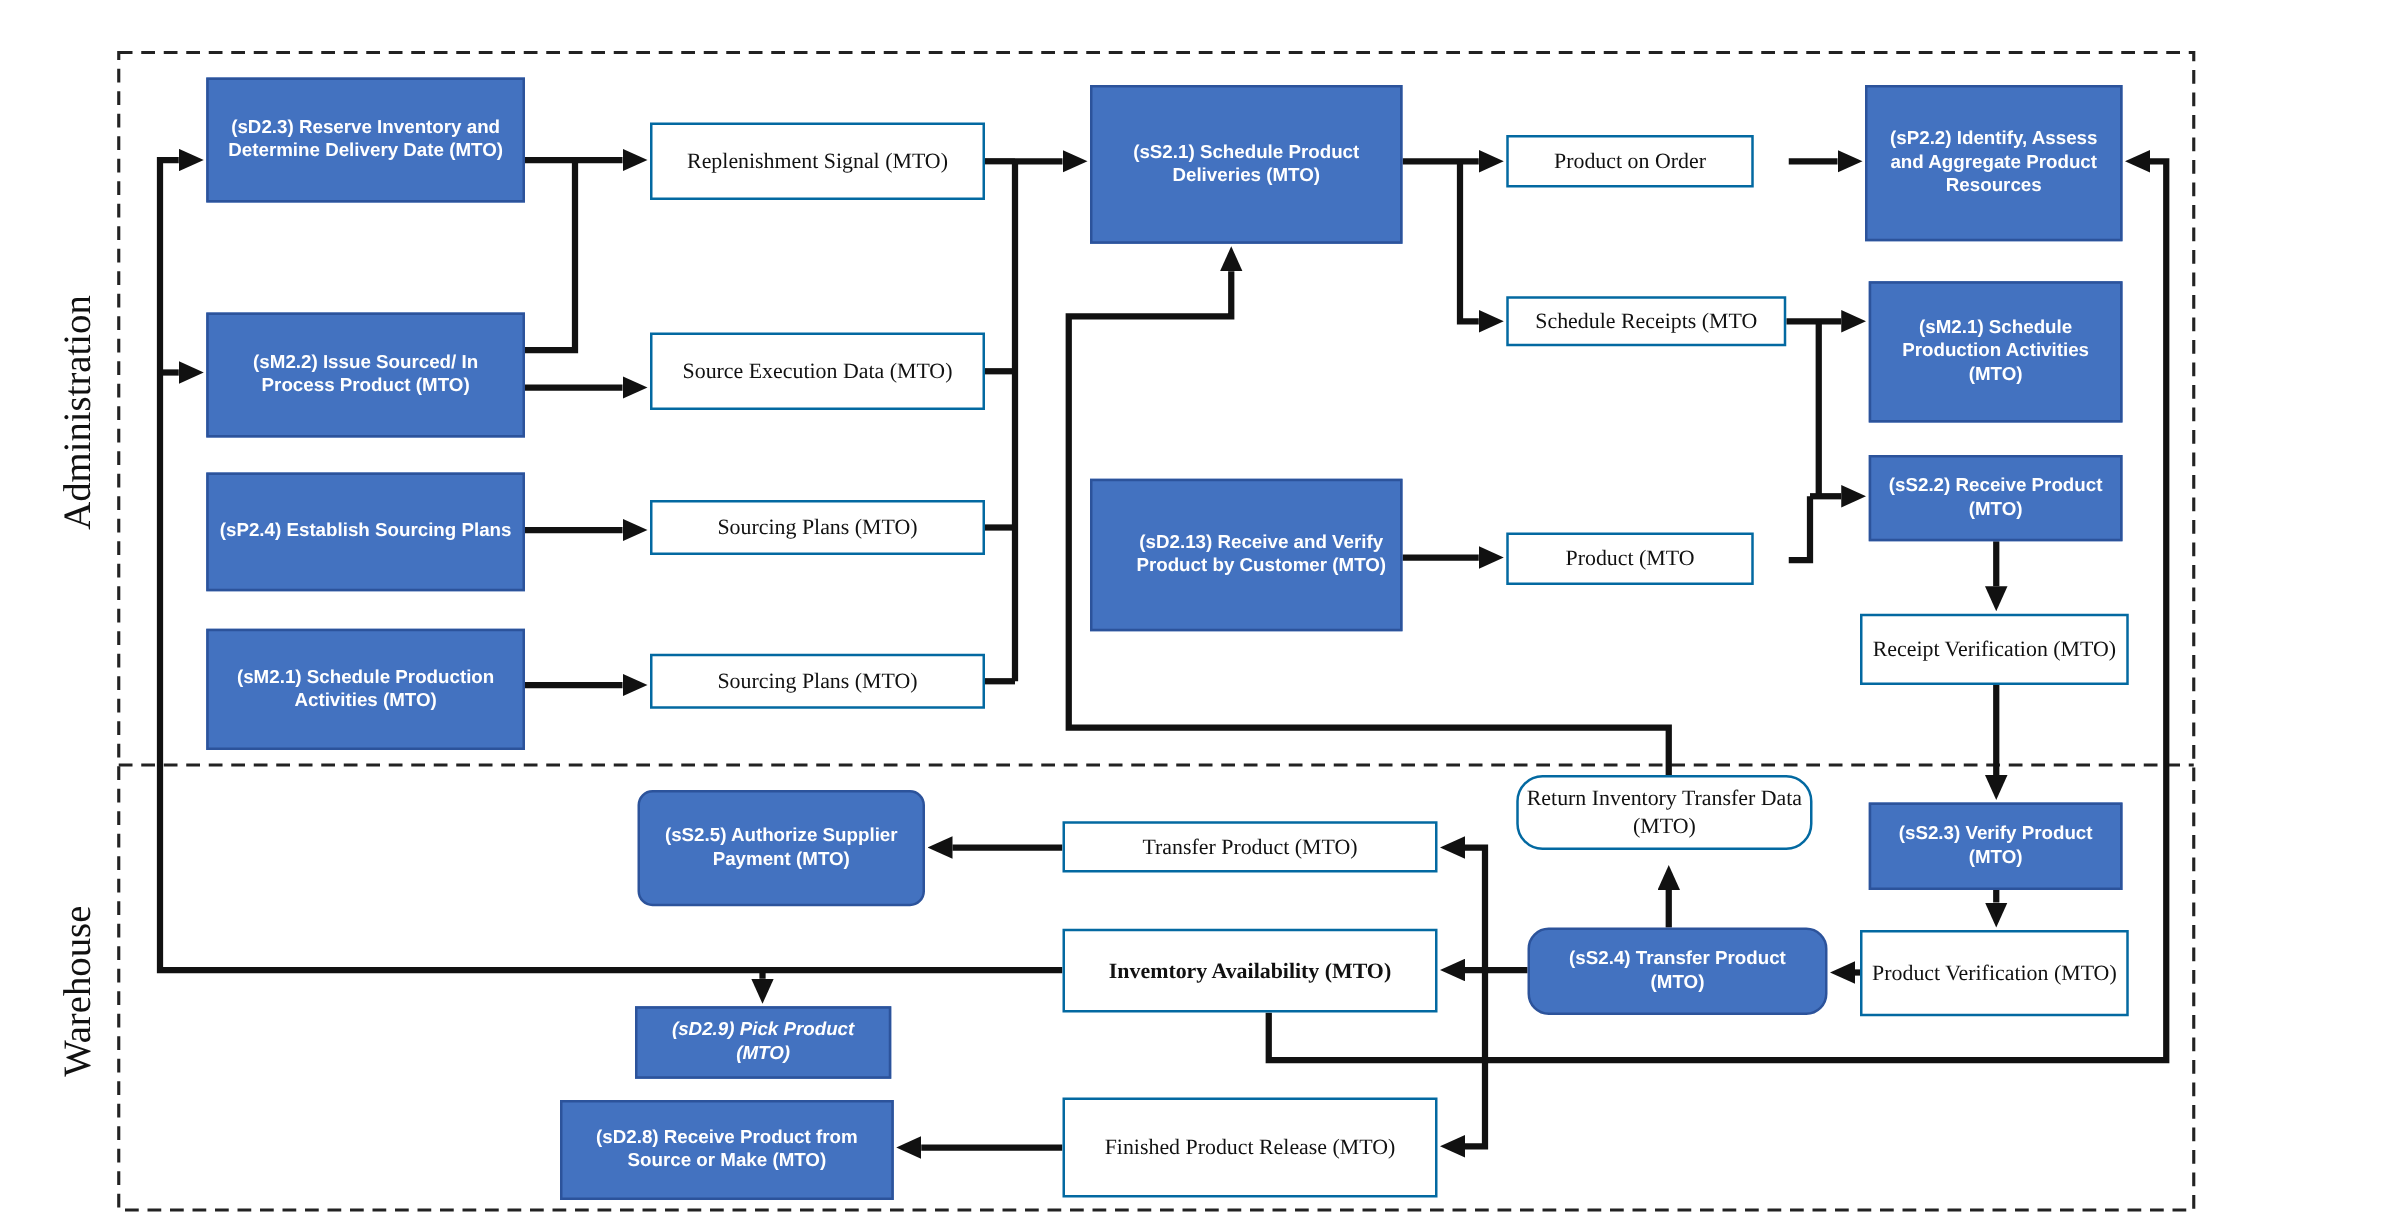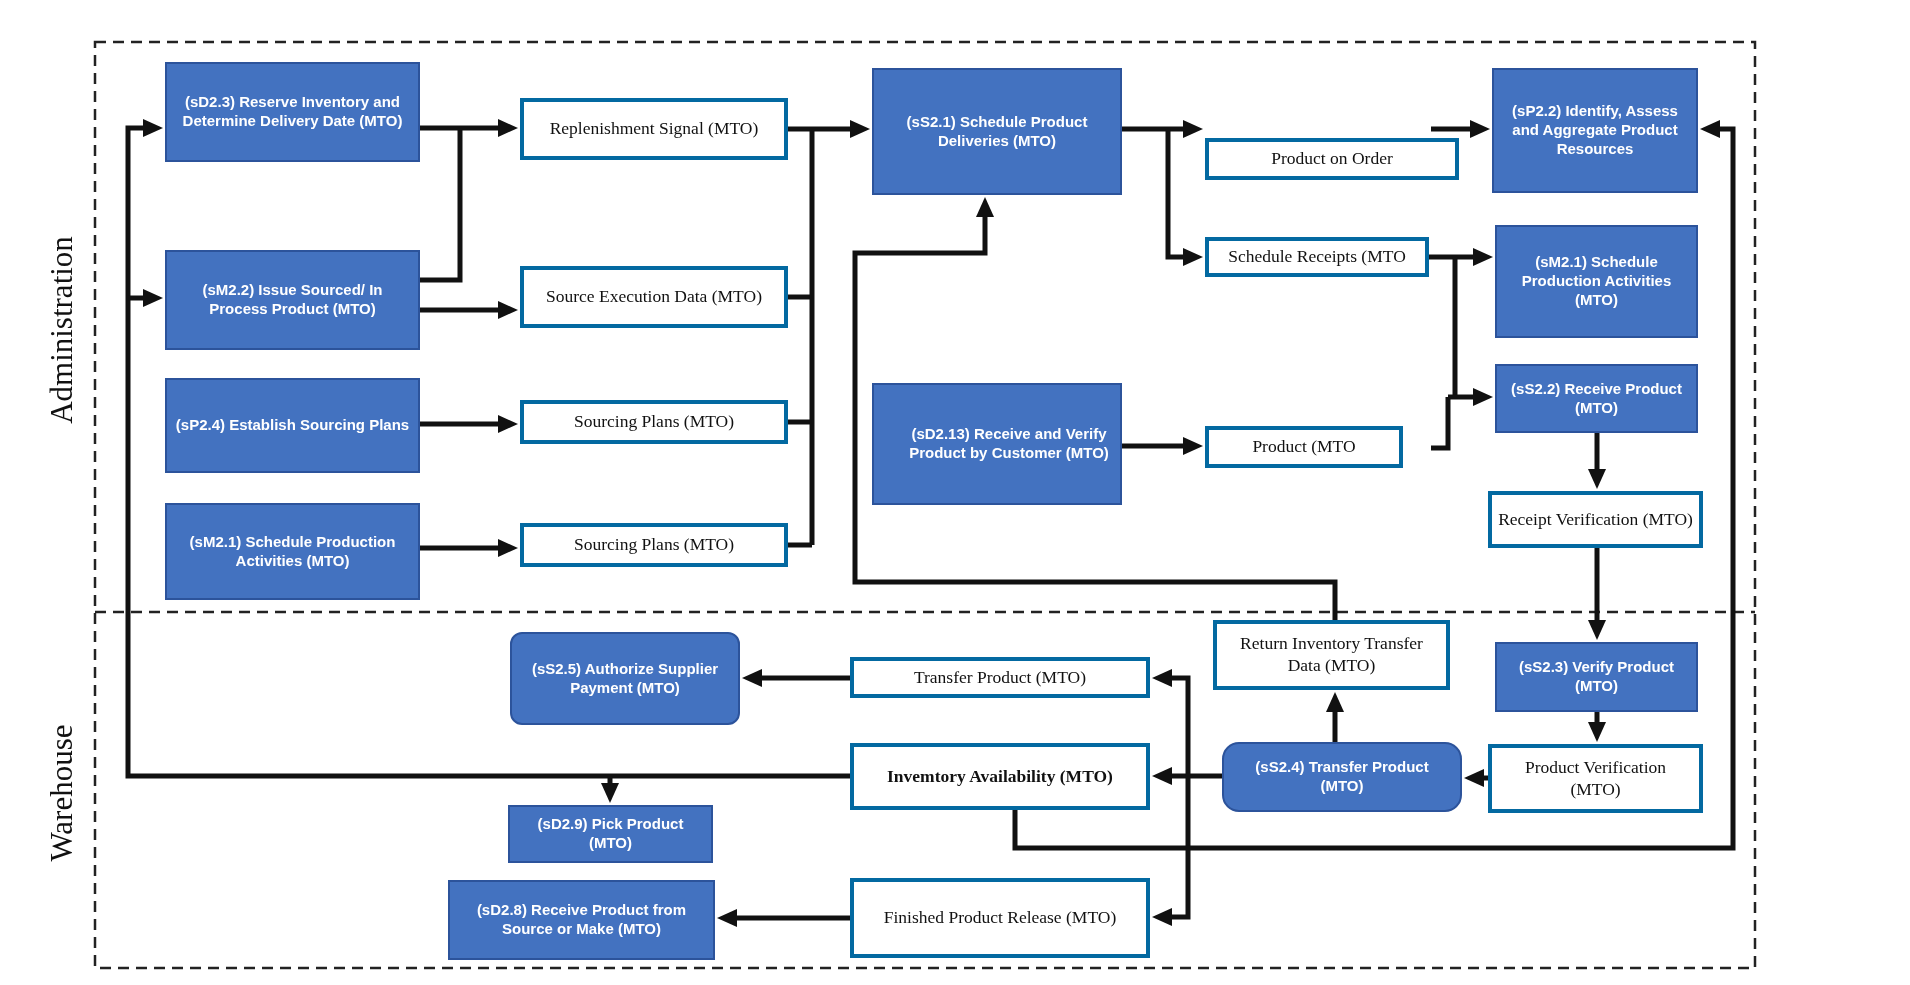--- a/index.html
+++ b/index.html
@@ -11,21 +11,21 @@
   .node{
     position:absolute;z-index:2;display:flex;align-items:center;justify-content:center;
     text-align:center;box-sizing:border-box;line-height:1.25;
   }
   .node.process{
     background:#4372c0;border:2px solid #2c539b;color:#ffffff;
     font-family:"Liberation Sans",sans-serif;font-weight:bold;font-size:15px;
     padding:3px 8px;
   }
   .node.data{
-    background:#ffffff;border:4px solid #0369a1;color:#111111;
+    background:#ffffff;border:2px solid #0369a1;color:#111111;
     font-family:"Liberation Serif",serif;font-size:17.5px;
     padding:2px 6px;
   }
   #page-title{
     position:absolute;left:150px;top:4px;width:380px;text-align:center;z-index:3;
     font-family:"Liberation Serif",serif;font-weight:bold;font-size:24px;color:#111;
   }
   .lane-label{
     position:absolute;z-index:3;font-family:"Liberation Serif",serif;font-size:31px;color:#111;
     transform:translate(-50%,-50%) rotate(-90deg);white-space:nowrap;
@@ -130,21 +130,21 @@
       </div>
       <div class="node data" style="left: 520px; top: 523px; width: 268px; height: 44px;">
         <span>Sourcing Plans (MTO)</span>
       </div>
       <div class="node process" style="left: 872px; top: 68px; width: 250px; height: 127px;">
         <span>(sS2.1) Schedule Product Deliveries (MTO)</span>
       </div>
       <div class="node process" style="left: 872px; top: 383px; width: 250px; height: 122px; padding-left: 32px;">
         <span>(sD2.13) Receive and Verify Product by Customer (MTO)</span>
       </div>
-      <div class="node data" style="left: 1205px; top: 108px; width: 254px; height: 42px; margin-top: 30px;">
+      <div class="node data" style="left: 1205px; top: 108px; width: 198px; height: 42px;">
         <span>Product on Order</span>
       </div>
       <div class="node data" style="left: 1205px; top: 237px; width: 224px; height: 40px;">
         <span>Schedule Receipts (MTO</span>
       </div>
       <div class="node data" style="left: 1205px; top: 426px; width: 198px; height: 42px;">
         <span>Product (MTO</span>
       </div>
       <div class="node process" style="left: 1492px; top: 68px; width: 206px; height: 125px;">
         <span>(sP2.2) Identify, Assess and Aggregate Product Resources</span>
@@ -157,39 +157,39 @@
       </div>
       <div class="node data" style="left: 1488px; top: 491px; width: 215px; height: 57px;">
         <span>Receipt Verification (MTO)</span>
       </div>
       <div class="node process" style="left: 1495px; top: 642px; width: 203px; height: 70px;">
         <span>(sS2.3) Verify Product (MTO)</span>
       </div>
       <div class="node data" style="left: 1488px; top: 744px; width: 215px; height: 69px;">
         <span>Product Verification (MTO)</span>
       </div>
-      <div class="node data" style="left: 1213px; top: 620px; width: 237px; height: 70px;">
+      <div class="node data" style="left: 1213px; top: 620px; width: 237px; height: 60px; border-radius: 21px;">
         <span>Return Inventory Transfer Data (MTO)</span>
       </div>
       <div class="node process" style="left: 1222px; top: 742px; width: 240px; height: 70px; border-radius: 17px;">
         <span>(sS2.4) Transfer Product (MTO)</span>
       </div>
       <div class="node data" style="left: 850px; top: 657px; width: 300px; height: 41px;">
         <span>Transfer Product (MTO)</span>
       </div>
       <div class="node data" style="left: 850px; top: 743px; width: 300px; height: 67px; font-weight: bold;">
         <span>Invemtory Availability (MTO)</span>
       </div>
       <div class="node data" style="left: 850px; top: 878px; width: 300px; height: 80px;">
         <span>Finished Product Release (MTO)</span>
       </div>
       <div class="node process" style="left: 510px; top: 632px; width: 230px; height: 93px; border-radius: 12px;">
         <span>(sS2.5) Authorize Supplier Payment (MTO)</span>
       </div>
-      <div class="node process" style="left: 508px; top: 805px; width: 205px; height: 58px;">
+      <div class="node process" style="left: 508px; top: 805px; width: 205px; height: 58px; font-style: italic;">
         <span>(sD2.9) Pick Product (MTO)</span>
       </div>
       <div class="node process" style="left: 448px; top: 880px; width: 267px; height: 80px;">
         <span>(sD2.8) Receive Product from Source or Make (MTO)</span>
       </div>
     </div>
 
 </div>
 
 </body></html>

